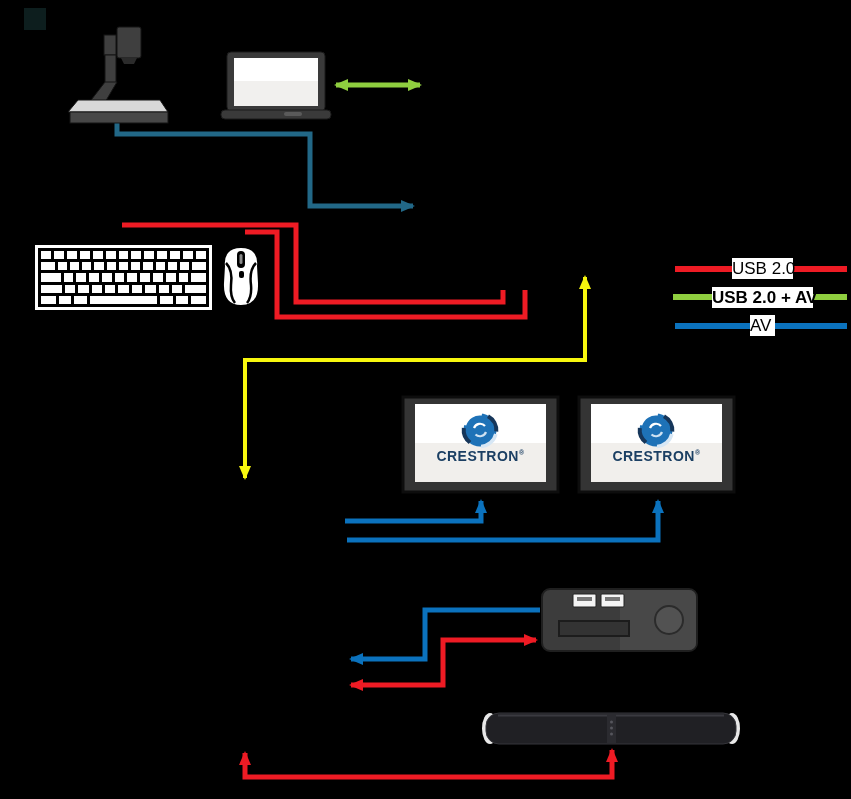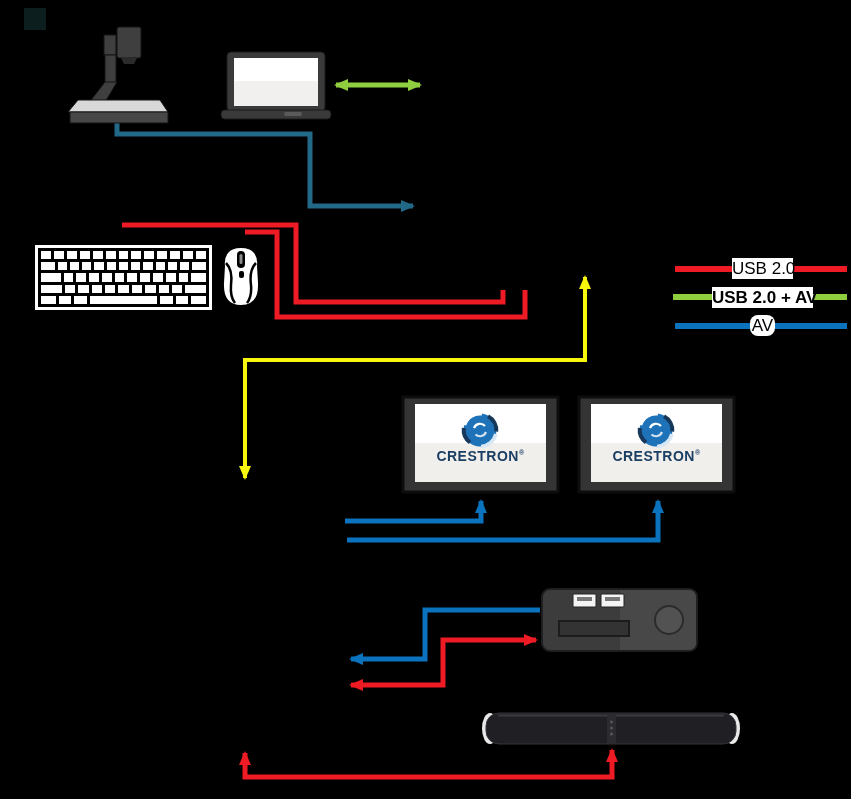--- a/index.html
+++ b/index.html
@@ -1,19 +1,19 @@
 <!DOCTYPE html>
 <html><head>
 <meta charset="utf-8">
 <style>
   html,body{margin:0;padding:0;background:#000;}
   #stage{position:relative;width:851px;height:799px;background:#000;overflow:hidden;
          font-family:"Liberation Sans",sans-serif;}
   #gfx{position:absolute;left:0;top:0;}
-  .legend-label{position:absolute;background:#fff;color:#000;text-align:center;
+  .legend-label{position:absolute;background:#fff;color:#000;
                 font-size:17px;line-height:21px;height:21px;white-space:nowrap;}
   .crestron-text{position:absolute;width:131px;text-align:center;font-weight:bold;
                  color:#1b3f63;font-size:14px;letter-spacing:.5px;}
   .crestron-text sup{font-size:7px;}
   
   #kbd{position:absolute;left:35px;top:245px;width:177px;height:65px;background:#000;
        border:3px solid #fff;box-sizing:border-box;display:flex;flex-direction:column;
        gap:3px;padding:3px;}
   .krow{display:flex;flex:1;gap:3px;}
   .key{flex:1;background:#fff;}
@@ -220,15 +220,15 @@
 
   <div class="crestron-text" style="left:415px;top:448px;">
     <span>CRESTRON</span><sup>®</sup>
   </div>
   <div class="crestron-text" style="left:591px;top:448px;">
     <span>CRESTRON</span><sup>®</sup>
   </div>
 
   <div class="legend-label" style="left:732px;top:258px;width:61px;">USB 2.0</div>
   <div class="legend-label" style="left:712px;top:287px;width:101px;font-weight:bold;">USB 2.0 + AV</div>
-  <div class="legend-label" style="left:750px;top:315px;width:25px;border-radius:8px;">AV</div>
+  <div class="legend-label" style="left:750px;top:315px;width:25px;">AV</div>
 
 </div>
 
 </body></html>

